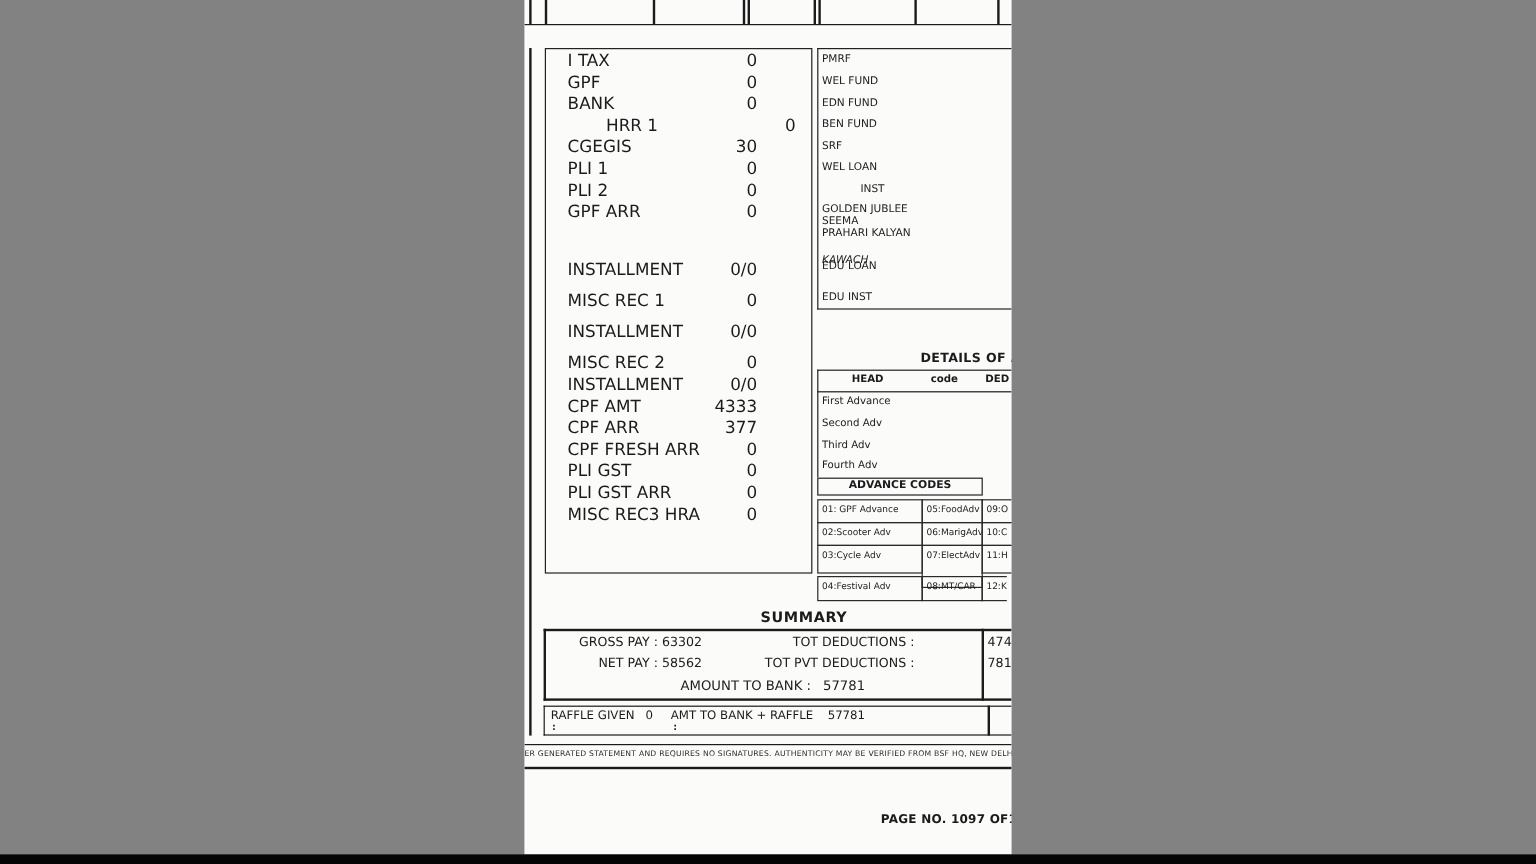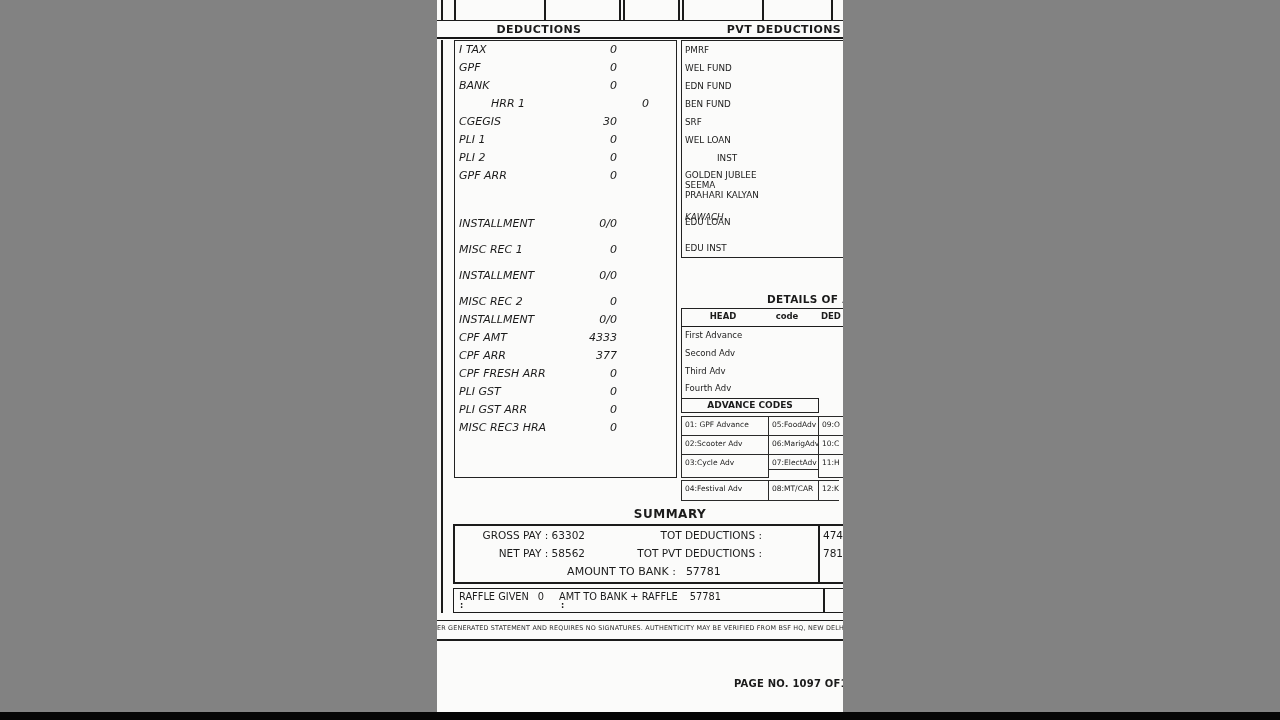--- a/index.html
+++ b/index.html
@@ -18,21 +18,21 @@
   }
   .vline{position:absolute;width:1.5px;background:#1b1b1b;}
   .hline{position:absolute;height:1.5px;background:#1b1b1b;}
   .topcells{position:absolute;left:0;top:0;width:406px;height:20px;border-bottom:1.5px solid #1b1b1b;}
   .band{position:absolute;left:0;top:22px;width:406px;height:15px;border-bottom:2.5px solid #151515;}
   .band span{position:absolute;top:1px;font-size:11px;font-weight:bold;letter-spacing:.4px;}
   .bandL{left:32px;width:140px;text-align:center;}
   .bandR{left:277px;width:140px;text-align:center;}
   .dedbox{position:absolute;left:17px;top:40px;width:223px;height:438px;border:1.5px solid #222;box-sizing:border-box;}
   .pvtbox{position:absolute;left:244px;top:40px;width:162px;height:218px;border:1.5px solid #222;border-right:none;box-sizing:border-box;}
-  .drow{position:absolute;left:22px;width:158px;height:12px;font-size:11px;white-space:nowrap;font-style:italic;}
+  .drow{position:absolute;left:36px;width:158px;height:12px;font-size:14px;white-space:nowrap;}
   .drow .val{position:absolute;right:0;top:0;}
   .prow{position:absolute;left:248px;width:150px;height:12px;font-size:8.8px;white-space:nowrap;}
   .advtitle{position:absolute;top:293px;left:330px;font-size:10.5px;font-weight:bold;white-space:nowrap;letter-spacing:.3px;}
   .advbox{position:absolute;left:244px;top:308px;width:162px;height:90px;border:1.5px solid #222;border-right:none;border-bottom:none;box-sizing:border-box;}
   .advhead{position:absolute;top:311px;font-size:8.5px;font-weight:bold;white-space:nowrap;}
   .arow{position:absolute;left:248px;font-size:8.5px;white-space:nowrap;}
   .actitle{position:absolute;left:244px;top:398px;width:138px;height:15px;border:1.5px solid #222;box-sizing:border-box;
            font-size:9px;font-weight:bold;text-align:center;line-height:13px;background:#fbfbfa;}
   .acell{position:absolute;border:1px solid #2a2a2a;font-size:7.5px;padding:3px 0 0 3px;box-sizing:border-box;white-space:nowrap;overflow:hidden;}
   .sumtitle{position:absolute;top:507px;left:153px;width:160px;text-align:center;font-size:12px;font-weight:bold;letter-spacing:.5px;}
@@ -56,24 +56,20 @@
     <div class="vline" style="left:17px;top:0;height:20px;"></div>
     <div class="vline" style="left:107px;top:0;height:20px;"></div>
     <div class="vline" style="left:182px;top:0;height:20px;"></div>
     <div class="vline" style="left:186px;top:0;height:20px;"></div>
     <div class="vline" style="left:241px;top:0;height:20px;"></div>
     <div class="vline" style="left:245px;top:0;height:20px;"></div>
     <div class="vline" style="left:325px;top:0;height:20px;"></div>
     <div class="vline" style="left:394px;top:0;height:20px;"></div>
   </div>
 
-  <div class="band">
-    <span class="bandL">DEDUCTIONS</span>
-    <span class="bandR">PVT DEDUCTIONS</span>
-  </div>
 
   <div class="vline" style="left:4px;top:40px;height:573px;"></div>
 
   <div class="dedbox"></div>
   <div class="drow" style="top:43px;"><span>I TAX</span><span class="val">0</span></div>
   <div class="drow" style="top:61px;"><span>GPF</span><span class="val">0</span></div>
   <div class="drow" style="top:79px;"><span>BANK</span><span class="val">0</span></div>
   <div class="drow" style="top:97px;padding-left:32px;"><span>HRR 1</span><span class="val">0</span></div>
   <div class="drow" style="top:115px;"><span>CGEGIS</span><span class="val">30</span></div>
   <div class="drow" style="top:133px;"><span>PLI 1</span><span class="val">0</span></div>
@@ -118,21 +114,21 @@
   <div class="arow" style="top:383px;">Fourth Adv</div>
 
   <div class="actitle">ADVANCE CODES</div>
   <div class="acell" style="left:244px;top:416px;width:88px;height:20px;">01: GPF Advance</div>
   <div class="acell" style="left:331px;top:416px;width:51px;height:20px;">05:FoodAdv</div>
   <div class="acell" style="left:381px;top:416px;width:25px;height:20px;border-right:none;">09:O</div>
   <div class="acell" style="left:244px;top:435px;width:88px;height:20px;">02:Scooter Adv</div>
   <div class="acell" style="left:331px;top:435px;width:51px;height:20px;">06:MarigAdv</div>
   <div class="acell" style="left:381px;top:435px;width:25px;height:20px;border-right:none;">10:C</div>
   <div class="acell" style="left:244px;top:454px;width:88px;height:24px;">03:Cycle Adv</div>
-  <div class="acell" style="left:331px;top:454px;width:51px;height:16px;">07:ElectAdv</div>
+  <div class="acell" style="left:331px;top:454px;width:51px;height:36px;">07:ElectAdv</div>
   <div class="acell" style="left:381px;top:454px;width:25px;height:24px;border-right:none;">11:H</div>
   <div class="acell" style="left:244px;top:480px;width:88px;height:21px;">04:Festival Adv</div>
   <div class="acell" style="left:331px;top:480px;width:51px;height:21px;">08:MT/CAR</div>
   <div class="acell" style="left:381px;top:480px;width:21px;height:21px;border-right:none;">12:K</div>
 
   <div class="sumtitle">SUMMARY</div>
   <div class="sumbox"></div>
   <div class="vline" style="left:381px;top:524px;height:60px;"></div>
   <div class="srow rt" style="left:20px;top:529px;width:128px;"><span>GROSS PAY :</span>&nbsp;<span>63302</span></div>
   <div class="srow rt" style="left:180px;top:529px;width:145px;">TOT DEDUCTIONS :</div>

